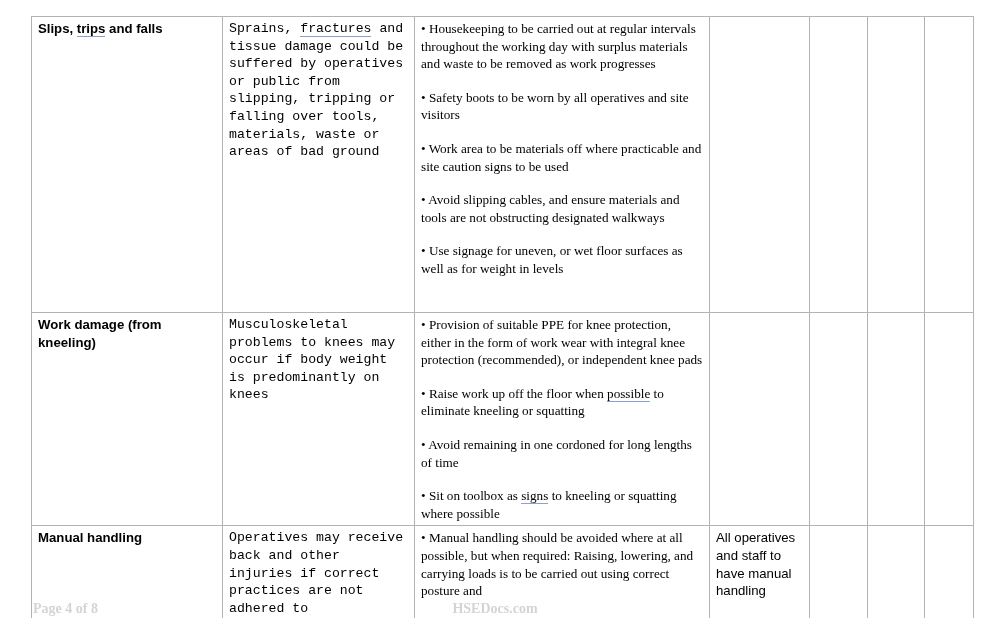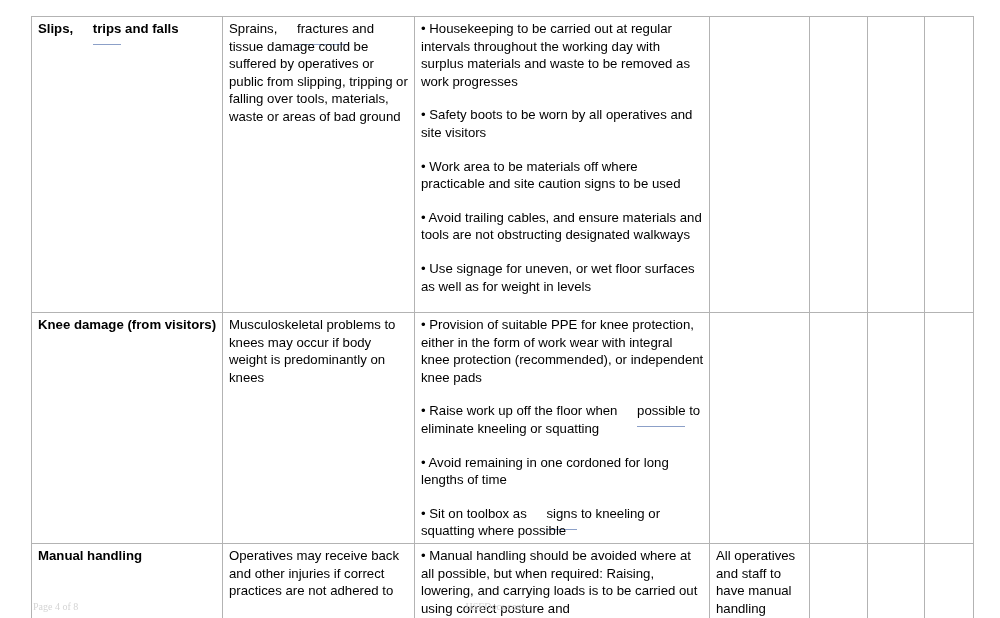--- a/index.html
+++ b/index.html
@@ -55,45 +55,47 @@
   col.c-b        { width: 57px;  }
   col.c-c        { width: 49px;  }
 
   
   tr.row-1 td { height: 289px; }
   tr.row-2 td { height: 205px; }
   tr.row-3 td { height: 69px;  }
 
   .bullets p {
     margin: 0 0 16px 0;
+    font-family: Liberation Serif, serif;
   }
   .bullets p:last-child {
     margin-bottom: 0;
   }
   .plain p {
     margin: 0;
+    font-family: Liberation Mono, monospace;
   }
 
   
   .spell {
     border-bottom: 1px solid #8ca0c8;
-    padding-bottom: 8px;
-    margin-left: 16px;
+    padding-bottom: 0px;
   }
 
   
   #footer {
     position: absolute;
     left: 0;
     top: 601px;
     width: 800px;
     height: 17px;
-    font-size: 10px;
+    font-size: 14px;
     color: #d4d4d4;
     font-family: "Liberation Serif", serif;
+    font-weight: bold;
   }
   #page-number {
     position: absolute;
     left: 33px;
     top: 0;
     white-space: nowrap;
   }
   #site-credit {
     position: absolute;
     left: 0;
@@ -124,31 +126,31 @@
         <td class="hazard">
           <span>Slips, <span class="spell">trips</span> and falls</span>
         </td>
         <td class="risk plain">
           <p>Sprains, <span class="spell">fractures</span> and tissue damage could be suffered by operatives or public from slipping, tripping or falling over tools, materials, waste or areas of bad ground</p>
         </td>
         <td class="controls bullets">
           <p>• Housekeeping to be carried out at regular intervals throughout the working day with surplus materials and waste to be removed as work progresses</p>
           <p>• Safety boots to be worn by all operatives and site visitors</p>
           <p>• Work area to be materials off where practicable and site caution signs to be used</p>
-          <p>• Avoid trailing cables, and ensure materials and tools are not obstructing designated walkways</p>
+          <p>• Avoid slipping cables, and ensure materials and tools are not obstructing designated walkways</p>
           <p>• Use signage for uneven, or wet floor surfaces as well as for weight in levels</p>
         </td>
         <td></td>
         <td></td>
         <td></td>
         <td></td>
       </tr>
 
       <tr class="row-2">
-        <td class="hazard">Knee damage (from visitors)</td>
+        <td class="hazard">Work damage (from kneeling)</td>
         <td class="risk plain">
           <p>Musculoskeletal problems to knees may occur if body weight is predominantly on knees</p>
         </td>
         <td class="controls bullets">
           <p>• Provision of suitable PPE for knee protection, either in the form of work wear with integral knee protection (recommended), or independent knee pads</p>
           <p>• Raise work up off the floor when <span class="spell">possible</span> to eliminate kneeling or squatting</p>
           <p>• Avoid remaining in one cordoned for long lengths of time</p>
           <p>• Sit on toolbox as <span class="spell">signs</span> to kneeling or squatting where possible</p>
         </td>
         <td></td>

